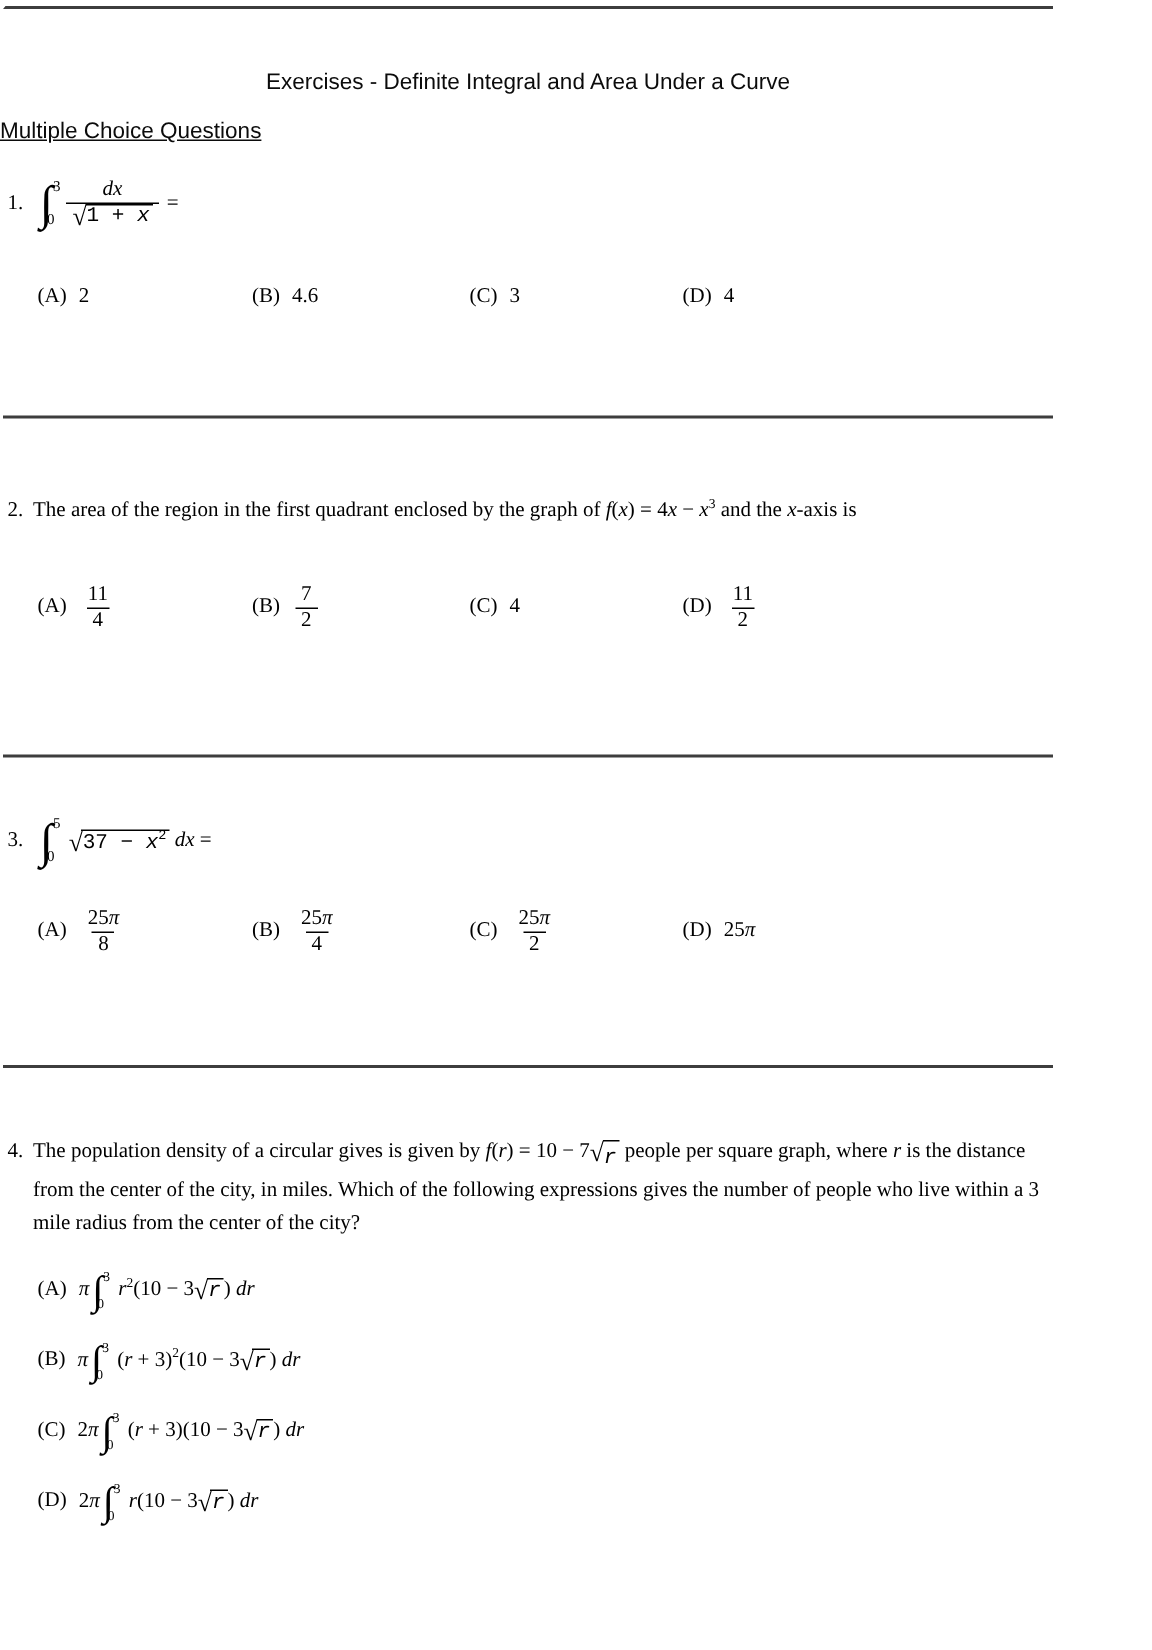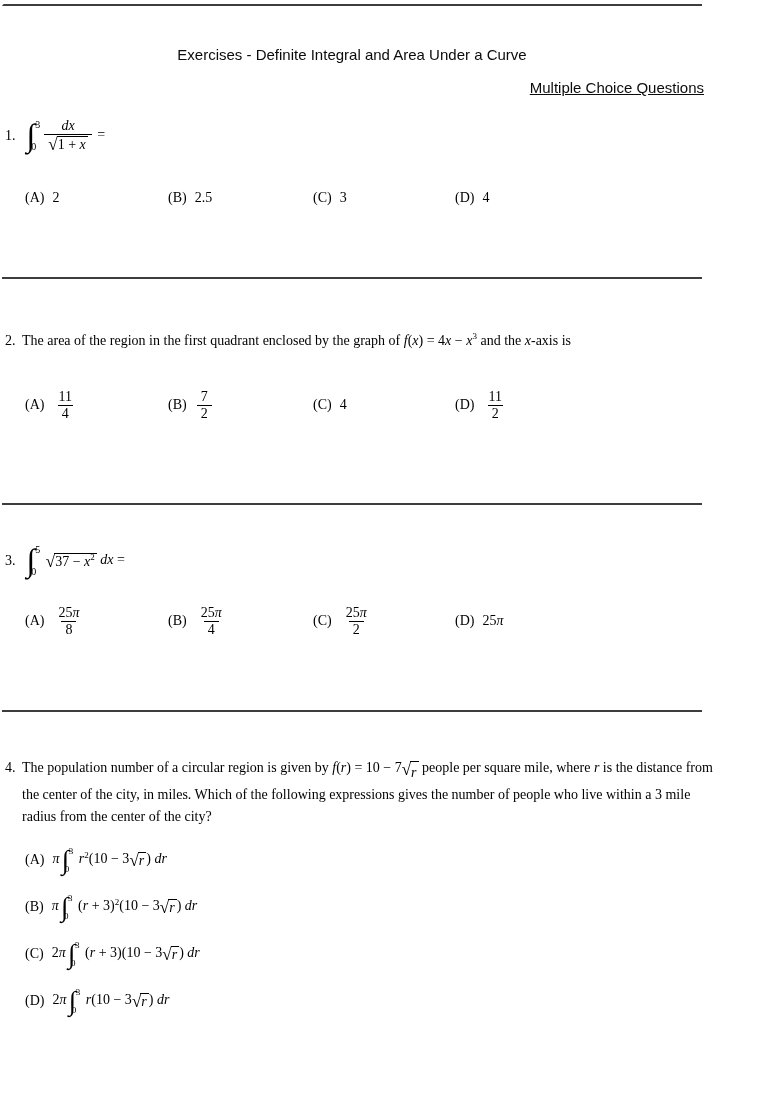--- a/index.html
+++ b/index.html
@@ -13,21 +13,21 @@
   .top-rule { top:4px; }
   .d1 { top:277px; } .d2 { top:503px; } .d3 { top:710px; }
 
   .title {
     position:absolute; top:46px; left:0; width:704px; margin:0;
     text-align:center; font-family:"Liberation Sans","DejaVu Sans",sans-serif;
     font-size:15px; font-weight:400; color:#0b0b0b;
   }
   .subtitle {
     position:absolute; top:79px; left:0; width:704px; margin:0;
-    text-align:right; font-family:"Liberation Sans","DejaVu Sans",sans-serif;
+    text-align:left; font-family:"Liberation Sans","DejaVu Sans",sans-serif;
     font-size:15px; font-weight:400; text-decoration:underline; color:#0b0b0b;
   }
 
   .question { position:absolute; left:5px; right:10px; font-size:14px; }
   .q1 { top:110px; } .q2 { top:330px; } .q3 { top:535px; } .q4 { top:757px; }
 
   
   .stem-flex { display:flex; align-items:center; height:52px; }
   .stem-flex .qnum { margin-right:9px; }
   
@@ -53,21 +53,21 @@
   .m-den { border-top:1.4px solid #000; padding:0 4px; }
   .m-int { display:inline-flex; align-items:center; vertical-align:middle; margin:0 2px; }
   .m-int-sign { font-size:32px; line-height:1.05; }
   .m-int-lims { display:inline-flex; flex-direction:column; justify-content:space-between;
                 height:32px; font-size:10px; line-height:1; margin-left:0px; }
   .m-int-lo { margin-left:-4px; }
   .q4 .m-int-sign { font-size:27px; }
   .q4 .m-int-lims { height:27px; font-size:9px; }
   .m-sqrt { display:inline-flex; align-items:stretch; vertical-align:-3px; }
   .m-rad { font-size:1.22em; line-height:1.02; }
-  .m-arg { border-top:1.2px solid #000; padding:0 2px 0 1px; margin-left:-1px; }
+  .m-arg { border-top:1.2px solid #000; padding:0 2px 0 1px; margin-left:-1px;font-family:Liberation Mono, monospace; }
   .opt-label { white-space:nowrap; }
   .opt-value { display:inline-block; white-space:nowrap; }
 </style>
 </head>
 <body>
 
 <div class="page">
   <div class="rule top-rule"></div>
 
   <h1 class="title">Exercises - Definite Integral and Area Under a Curve</h1>
@@ -90,21 +90,21 @@
               </span></span>
           </span><span class="m-s"> =</span></span>
     </div>
     <div class="opts row4">
         <div class="opt">
           <span class="opt-label">(A)</span>
           <span class="opt-value"><span class="m-s">2</span></span>
         </div>
         <div class="opt">
           <span class="opt-label">(B)</span>
-          <span class="opt-value"><span class="m-s">2.5</span></span>
+          <span class="opt-value"><span class="m-s">4.6</span></span>
         </div>
         <div class="opt">
           <span class="opt-label">(C)</span>
           <span class="opt-value"><span class="m-s">3</span></span>
         </div>
         <div class="opt">
           <span class="opt-label">(D)</span>
           <span class="opt-value"><span class="m-s">4</span></span>
         </div>
       </div>
@@ -189,24 +189,24 @@
           <span class="opt-value"><span class="m-s">25</span><span class="m-i">π</span></span>
         </div>
       </div>
   </section>
 
   <div class="rule d3"></div>
 
   <section class="question q4">
     <div class="stem-text">
       <span class="qnum">4.</span>
-      <span class="stem-math"><span class="m-s">The population number of a circular region is given by </span><span class="m-i">f</span><span class="m-s">(</span><span class="m-i">r</span><span class="m-s">) = 10 − 7</span><span class="m-sqrt">
+      <span class="stem-math"><span class="m-s">The population density of a circular gives is given by </span><span class="m-i">f</span><span class="m-s">(</span><span class="m-i">r</span><span class="m-s">) = 10 − 7</span><span class="m-sqrt">
             <span class="m-rad">√</span>
             <span class="m-arg"><span class="m-i">r</span></span>
-          </span><span class="m-s"> people per square mile, where </span><span class="m-i">r</span><span class="m-s"> is the distance from the center of the city, in miles. Which of the following expressions gives the number of people who live within a 3 mile radius from the center of the city?</span></span>
+          </span><span class="m-s"> people per square graph, where </span><span class="m-i">r</span><span class="m-s"> is the distance from the center of the city, in miles. Which of the following expressions gives the number of people who live within a 3 mile radius from the center of the city?</span></span>
     </div>
     <div class="opts">
         <div class="opt">
           <span class="opt-label">(A)</span>
           <span class="opt-value"><span class="m-i">π</span><span class="m-int">
               <span class="m-int-sign">∫</span>
               <span class="m-int-lims">
                 <span class="m-int-hi">3</span>
                 <span class="m-int-lo">0</span>
               </span>

